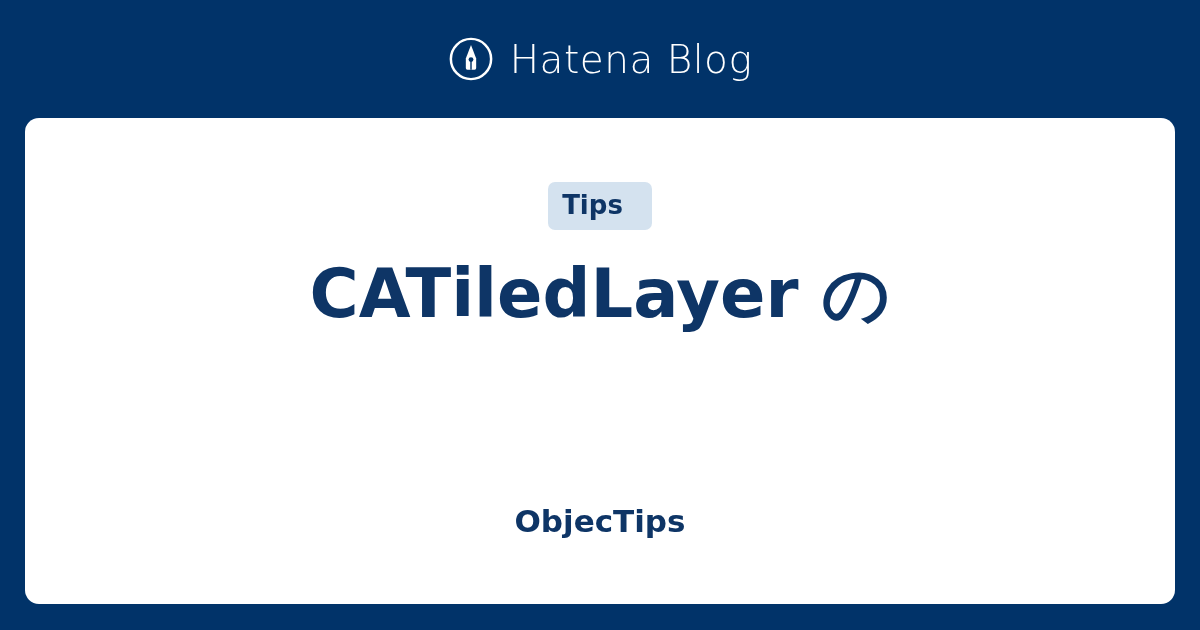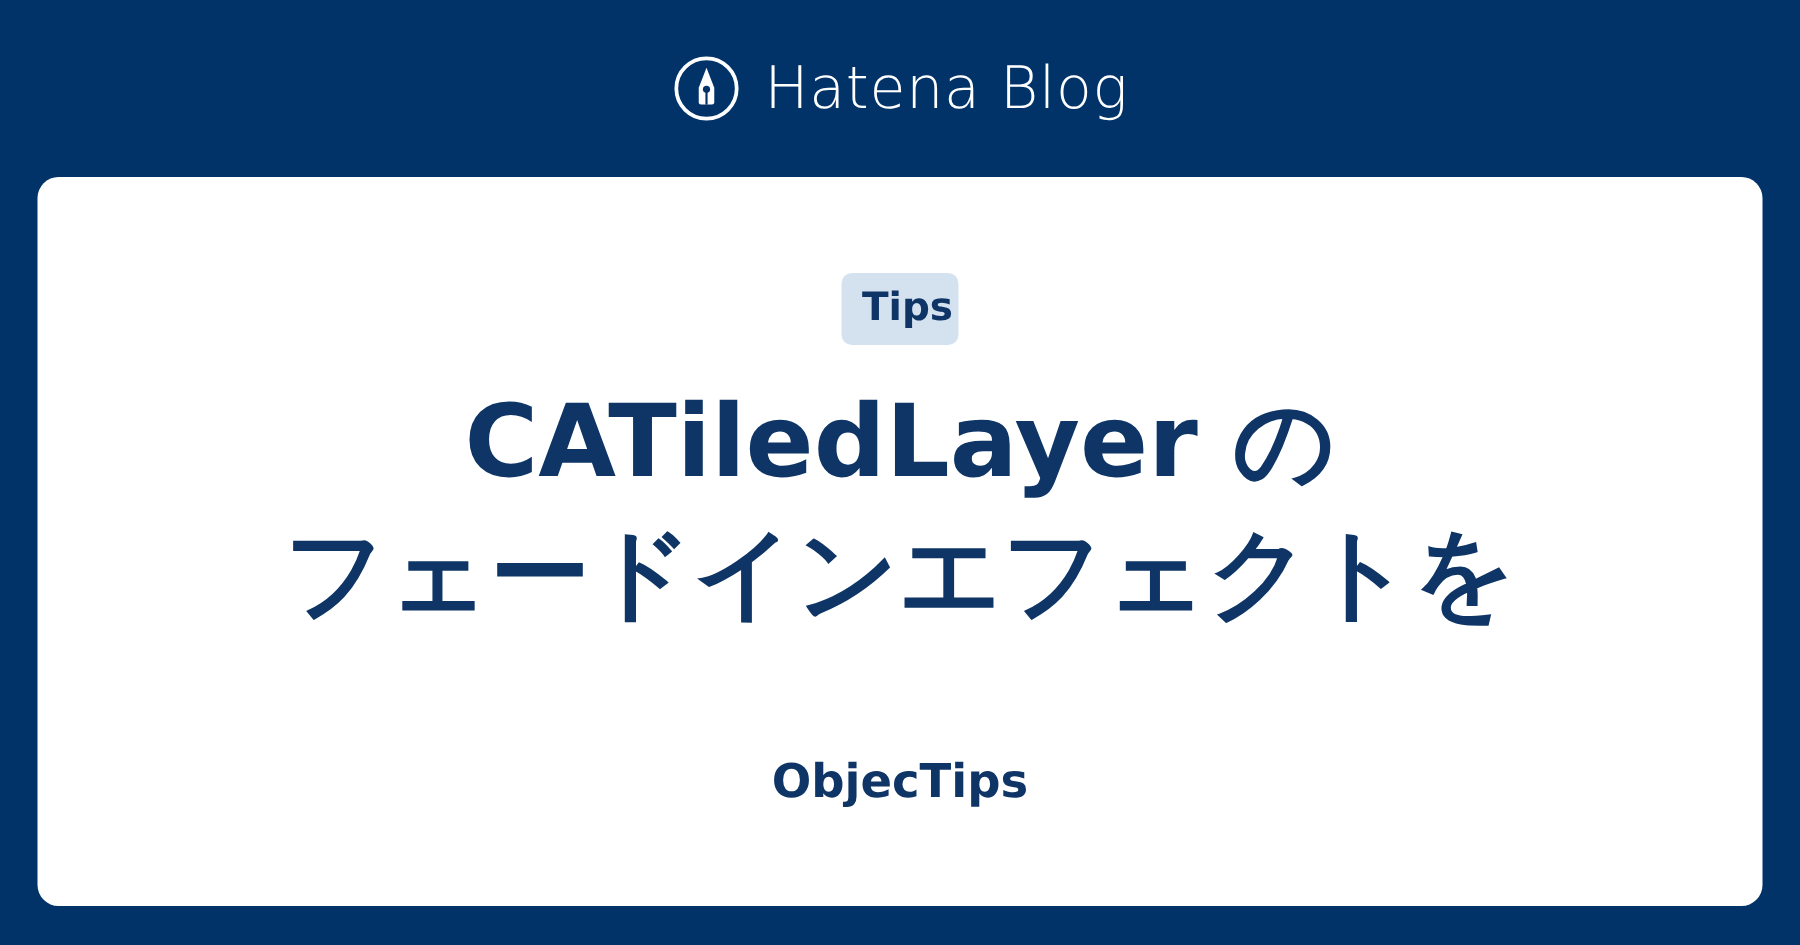--- a/index.html
+++ b/index.html
@@ -75,21 +75,21 @@
     gap: 20px;
     flex-wrap: wrap;
     max-width: 1000px;
   }
   .tag-chip {
     background: #d4e2ef;
     color: #0e3566;
     font-size: 26px;
     font-weight: bold;
     line-height: 1;
-    padding: 10px 4px 12px 14px;
+    padding: 10px 29px 12px 14px;
     border-radius: 7px;
     white-space: nowrap;
     font-family: "DejaVu Sans", sans-serif;
   }
 
   
   .entry-title {
     margin-top: 20px;
     width: 1000px;
     text-align: center;
@@ -134,19 +134,19 @@
   </div>
 
   <div class="content-card">
 
     <div class="tag-row">
       <span class="tag-chip">Tips</span>
     </div>
 
     <div class="entry-title">
       <span>CATiledLayer の</span><br>
-      <span>フェードインエフェクトを</span><br>
+      <br>
     </div>
 
     <div class="blog-name">ObjecTips</div>
 
   </div>
 </div>
 
 </body></html>

